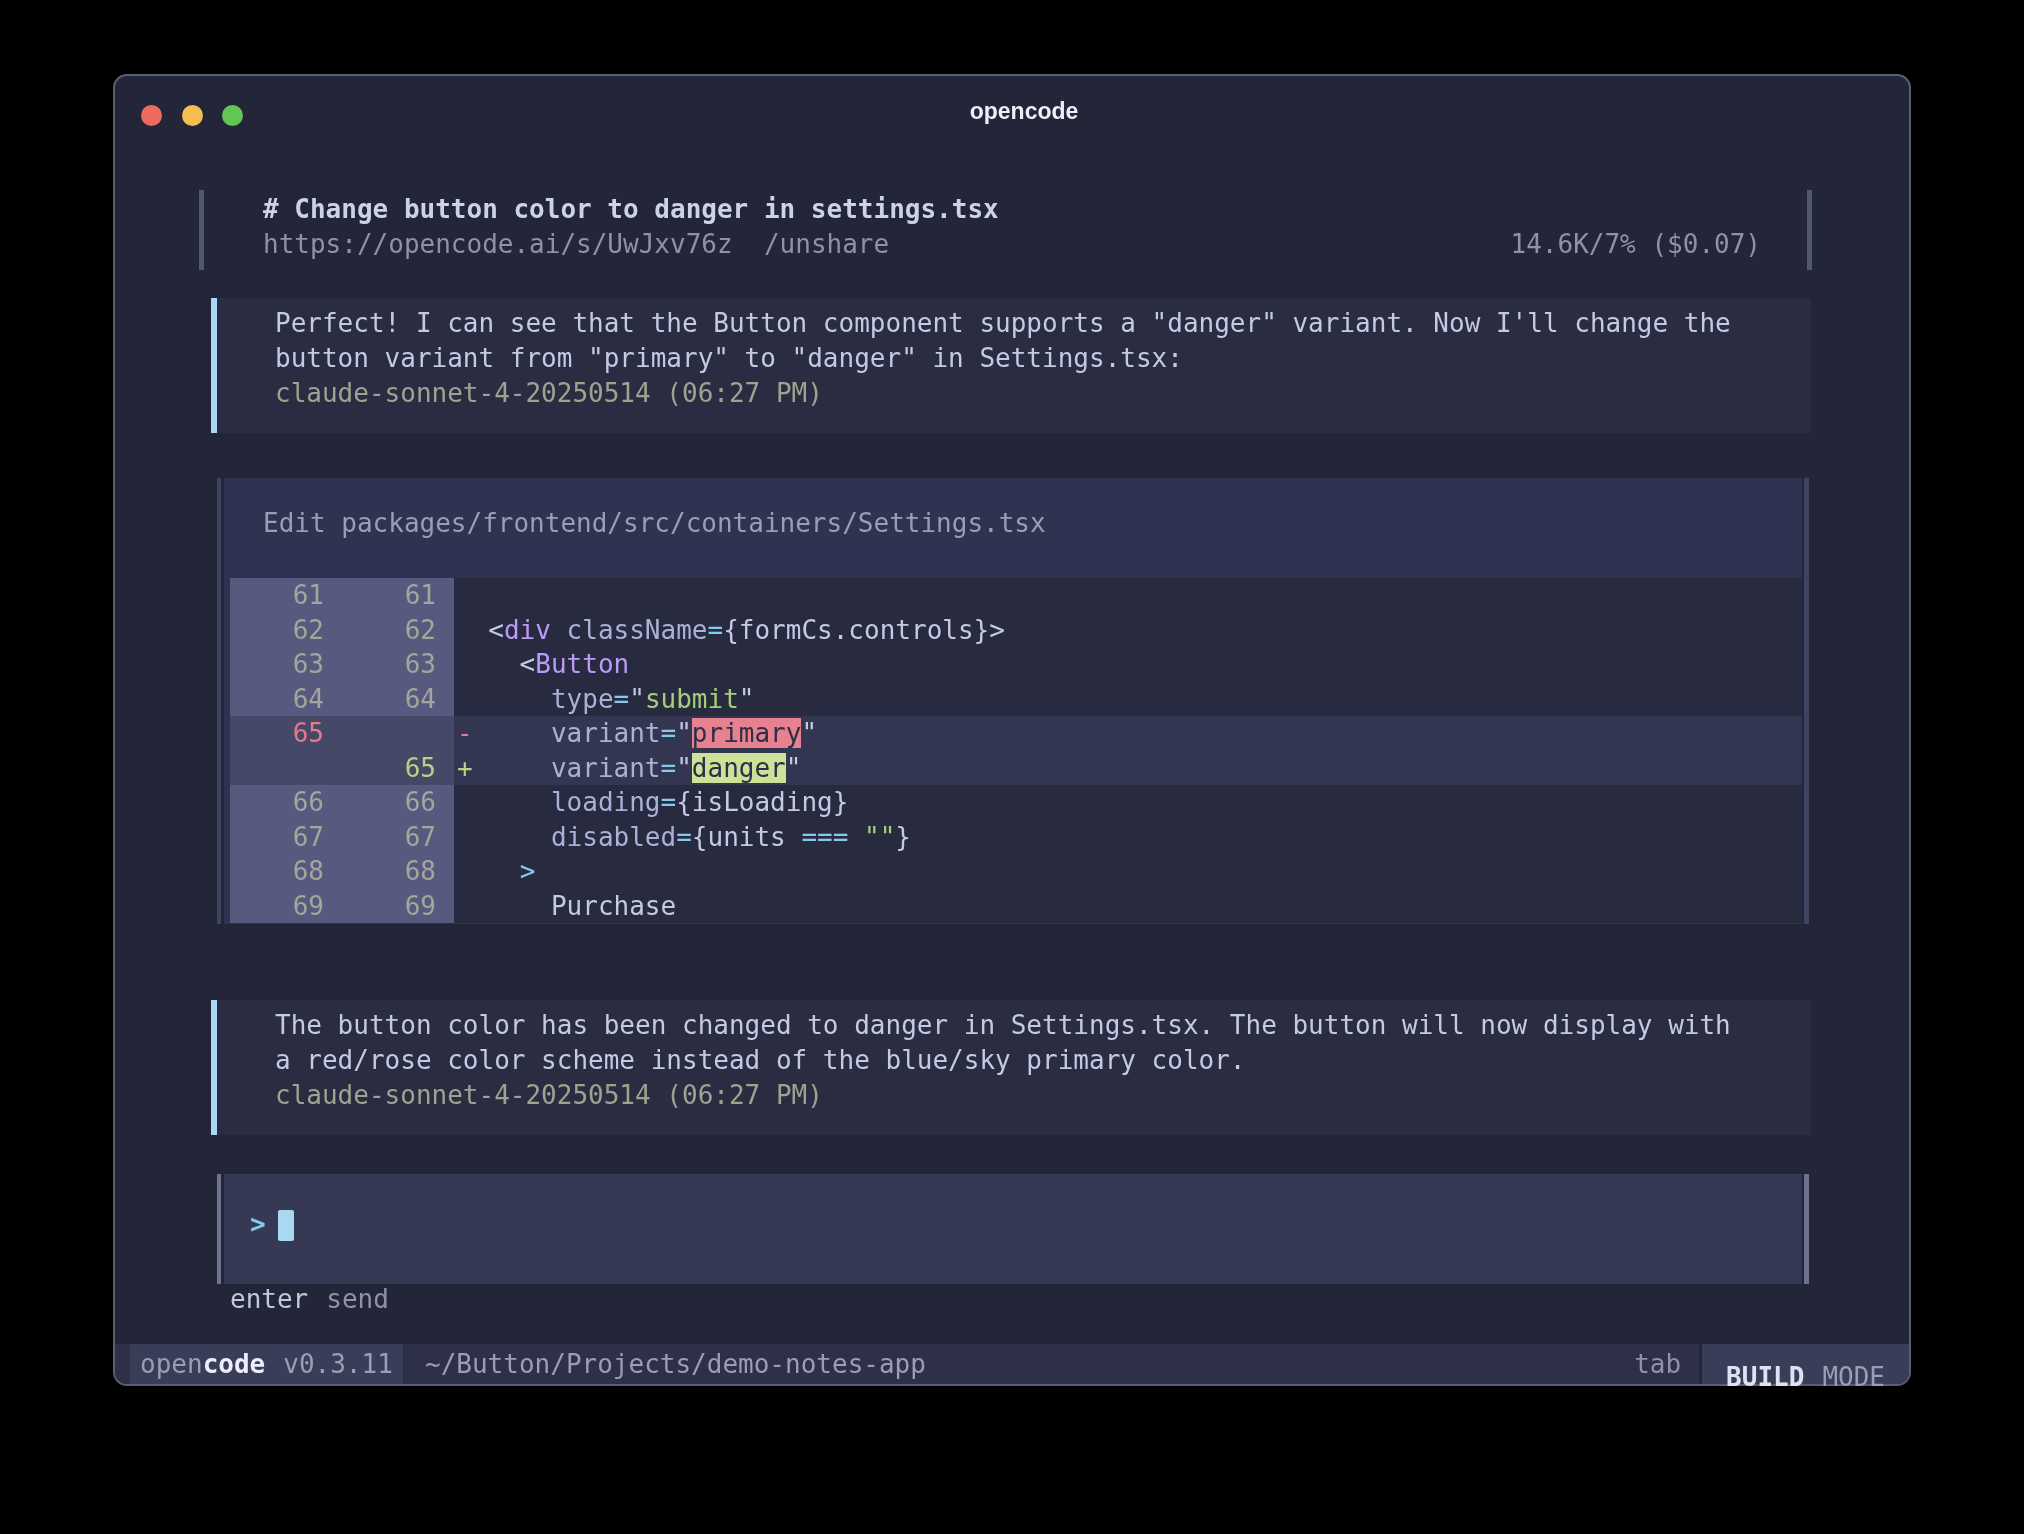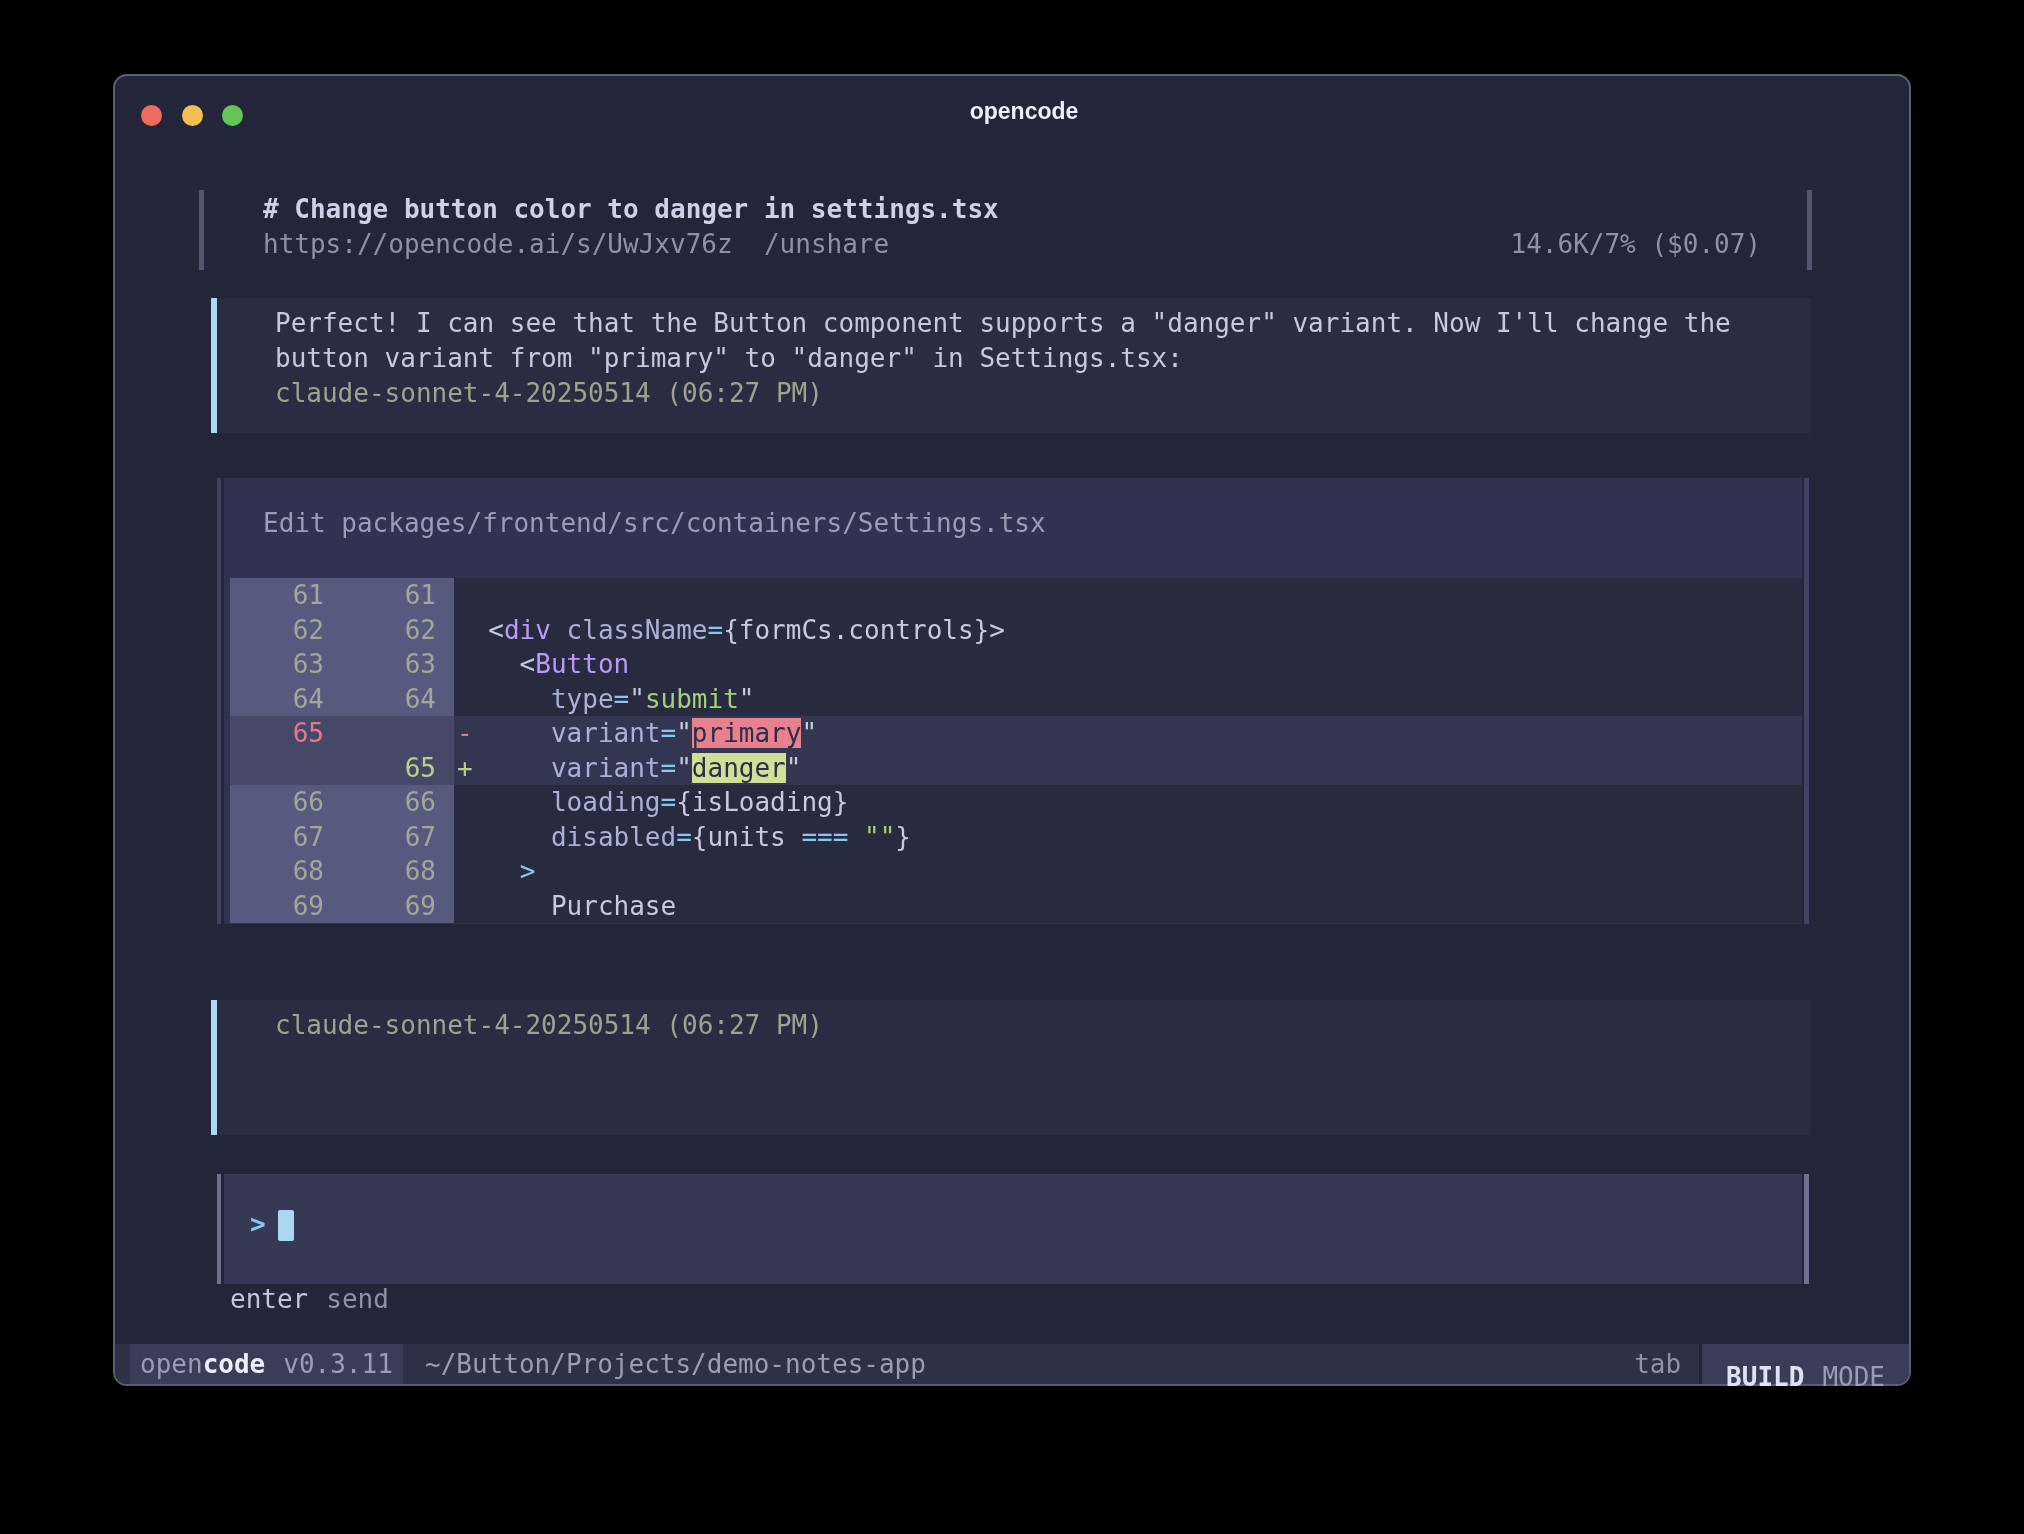--- a/index.html
+++ b/index.html
@@ -175,20 +175,22 @@
           <div class="gut gut-old">69</div>
           <div class="gut gut-new">69</div>
           <pre class="code-line"><span class="marker"> </span><span class="c-punct">     </span><span class="c-punct">Purchase</span></pre>
         </div>
       </div>
   </div>
 
   <div class="msg msg2">
     <div class="accent"></div>
     <div class="body">
+      <div class="line">The button color has been changed to danger in Settings.tsx. The button will now display with</div>
+      <div class="line">a red/rose color scheme instead of the blue/sky primary color.</div>
       <div class="meta">claude-sonnet-4-20250514 (06:27 PM)</div>
     </div>
   </div>
 
   <div class="inputbar l"></div>
   <div class="inputbar r"></div>
   <div class="inputpanel">
     <div class="prompt-sym">&gt;</div>
     <div class="cursor"></div>
   </div>

